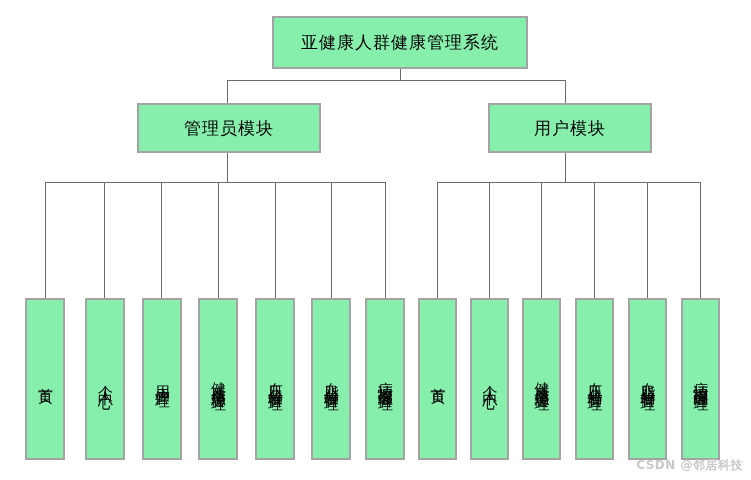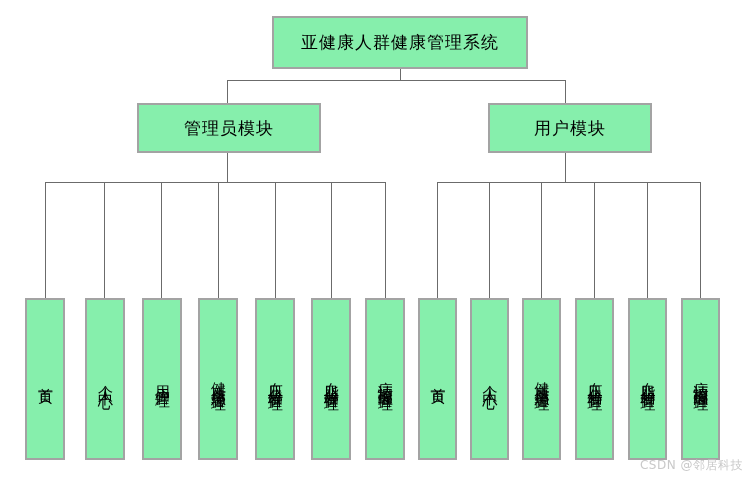--- a/index.html
+++ b/index.html
@@ -64,20 +64,21 @@
   .line.h { height: 1px; }
 
   .watermark {
     position: absolute;
     right: 8px;
     bottom: 6px;
     font-size: 12px;
     color: #c9c9c9;
     letter-spacing: 0.5px;
     white-space: nowrap;
+    font-weight: bold;
   }
 </style>
 </head>
 <body>
 
 <div id="diagram">
 
   <div class="node root">
     <span>亚健康人群健康管理系统</span>
   </div>

